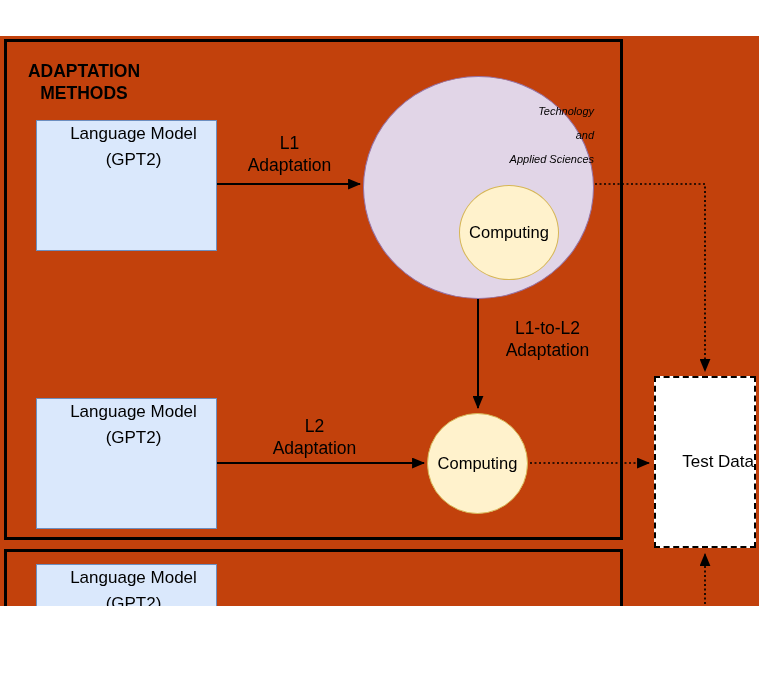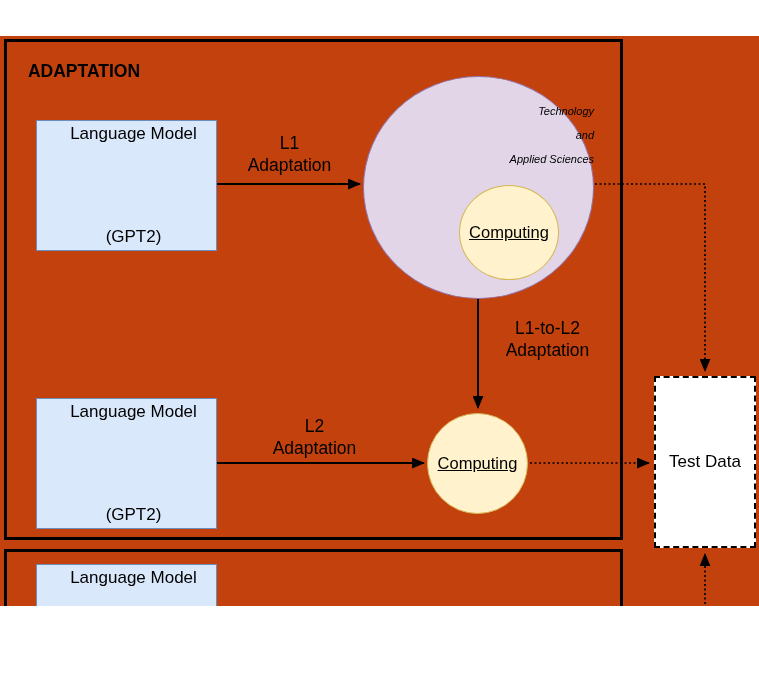--- a/index.html
+++ b/index.html
@@ -16,29 +16,28 @@
   .abs { position: absolute; }
   .frame {
     border: 3.5px solid #000;
     background: transparent;
   }
   .lm-box {
     width: 181px; height: 131px;
     background: #dae8fc;
     border: 1px solid #6c8ebf;
     display: flex; flex-direction: column;
-    align-items: center; justify-content: space-between;
+    align-items: center; justify-content: flex-start;
     text-align: center;
     font-size: 17px; line-height: 26px; padding-left: 14px;
   }
   .ellipse {
     border-radius: 50%;
     display: flex; align-items: center; justify-content: center;
     text-align: center;
-    text-decoration: underline;
   }
   .ellipse.purple {
     background: #e1d5e7;
     border: 1.5px solid #9673a6;
   }
   .ellipse.yellow {
     background: #fff2cc;
     border: 1.5px solid #d6b656;
     font-size: 16.5px;
   }
@@ -77,20 +76,21 @@
 </head>
 <body>
 
 <div class="canvas">
 
   <div class="abs frame" style="left:4px; top:3px; width:619px; height:501px;"></div>
   <div class="abs frame" style="left:4px; top:513px; width:619px; height:155px;"></div>
 
   <div class="abs section-title" style="left:10px; top:24px; width:148px;">
     <div>ADAPTATION</div>
+    <div>METHODS</div>
   </div>
   <div class="abs section-title" style="left:498px; top:608px; width:120px;">
   </div>
 
   <div class="abs lm-box" style="left:36px; top:84px;">
     <div>Language Model</div>
     <div>(GPT2)</div>
   </div>
   <div class="abs lm-box" style="left:36px; top:362px;">
     <div>Language Model</div>
@@ -109,21 +109,21 @@
   </div>
 
   <div class="abs ellipse yellow" style="left:459px; top:149px; width:100px; height:95px;">
     <span>Computing</span>
   </div>
 
   <div class="abs ellipse yellow" style="left:427px; top:377px; width:101px; height:101px;">
     <span>Computing</span>
   </div>
 
-  <div class="abs test-data" style="left:654px; top:340px;">
+  <div class="abs test-data" style="left:654px; top:340px;justify-content:flex-end;">
     <span>Test Data</span>
   </div>
 
   <div class="abs edge-label" style="left:222px; top:96px; width:135px;">
     <div>L1</div>
     <div>Adaptation</div>
   </div>
   <div class="abs edge-label" style="left:247px; top:379px; width:135px;">
     <div>L2</div>
     <div>Adaptation</div>

